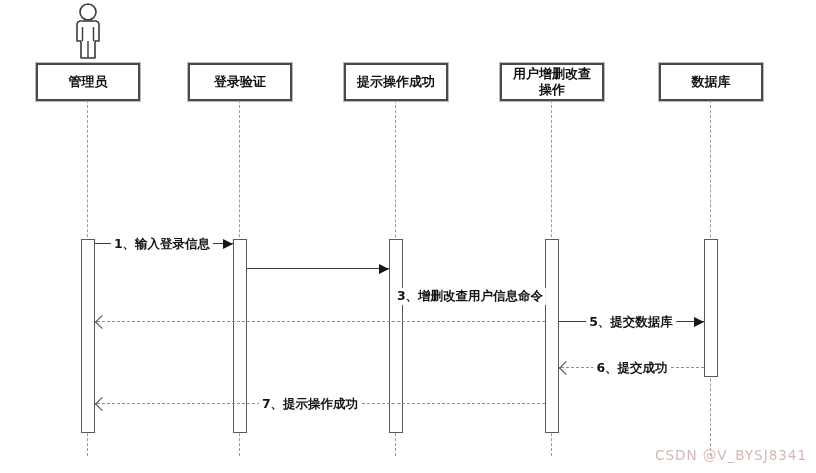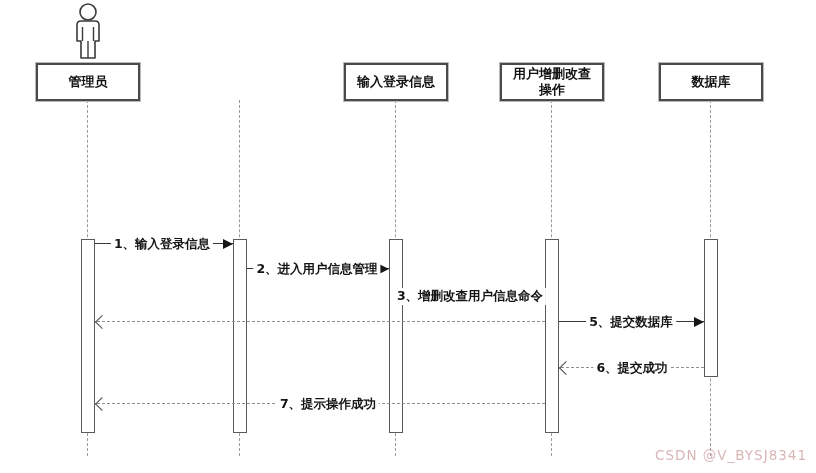--- a/index.html
+++ b/index.html
@@ -93,58 +93,60 @@
       <path d="M13 22 Q13 18 17 18 L31 18 Q35 18 35 22 L35 38 L31 38 L31 55 L17 55 L17 38 L13 38 Z" fill="#ffffff" stroke="#3a3a3a" stroke-width="1.6" stroke-linejoin="round"></path>
       <line x1="18.5" y1="24" x2="18.5" y2="38" stroke="#3a3a3a" stroke-width="1.4"></line>
       <line x1="29.5" y1="24" x2="29.5" y2="38" stroke="#3a3a3a" stroke-width="1.4"></line>
       <line x1="24" y1="38" x2="24" y2="55" stroke="#3a3a3a" stroke-width="1.4"></line>
     </svg>
   </div>
 
   <div class="pbox" style="left:36px">
       <span>管理员</span>
     </div>
+  <div class="pbox" style="left:188px">
+      <span>登录验证</span>
+    </div>
   <div class="pbox" style="left:344px">
-      <span>输入登录信息</span>
+      <span>提示操作成功</span>
     </div>
   <div class="pbox" style="left:659px">
       <span>数据库</span>
     </div>
   <div class="pbox" style="left:500px">
       <span>用户增删改查操作</span>
     </div>
 
   <div class="abar" style="left:81px;  top:239px; height:194px"></div>
   <div class="abar" style="left:233px; top:239px; height:194px"></div>
   <div class="abar" style="left:389px; top:239px; height:194px"></div>
   <div class="abar" style="left:545px; top:239px; height:194px"></div>
   <div class="abar" style="left:704px; top:239px; height:138px"></div>
 
   <div class="msg-line-solid" style="left:95px; top:243px; width:138px"></div>
   <div class="arrow-filled" style="left:223px; top:239px"></div>
   <div class="msg-label" style="left:162px; top:236px">1、输入登录信息</div>
 
   <div class="msg-line-solid" style="left:247px; top:268px; width:142px"></div>
   <div class="arrow-filled" style="left:379px; top:264px"></div>
-  <div class="msg-label" style="left:317px; top:261px">2、进入用户信息管理</div>
 
   <div class="msg-line-solid" style="left:403px; top:295px; width:142px"></div>
   <div class="arrow-filled" style="left:535px; top:291px"></div>
   <div class="msg-label" style="left:470px; top:288px">3、增删改查用户信息命令</div>
 
   <div class="msg-line-dashed" style="left:97px; top:321px; width:448px"></div>
   <div class="arrow-open" style="left:97px; top:317px"></div>
 
   <div class="msg-line-solid" style="left:559px; top:321px; width:145px"></div>
   <div class="arrow-filled" style="left:694px; top:317px"></div>
   <div class="msg-label" style="left:631px; top:314px">5、提交数据库</div>
 
   <div class="msg-line-dashed" style="left:561px; top:367px; width:143px"></div>
   <div class="arrow-open" style="left:561px; top:363px"></div>
   <div class="msg-label" style="left:632px; top:360px">6、提交成功</div>
 
   <div class="msg-line-dashed" style="left:97px; top:403px; width:448px"></div>
   <div class="arrow-open" style="left:97px; top:399px"></div>
-  <div class="msg-label" style="left:328px; top:396px">7、提示操作成功</div>
+  <div class="msg-label" style="left:310px; top:396px">7、提示操作成功</div>
 
   <div class="watermark">CSDN @V_BYSJ8341</div>
 
 </div>
 
 </body></html>

